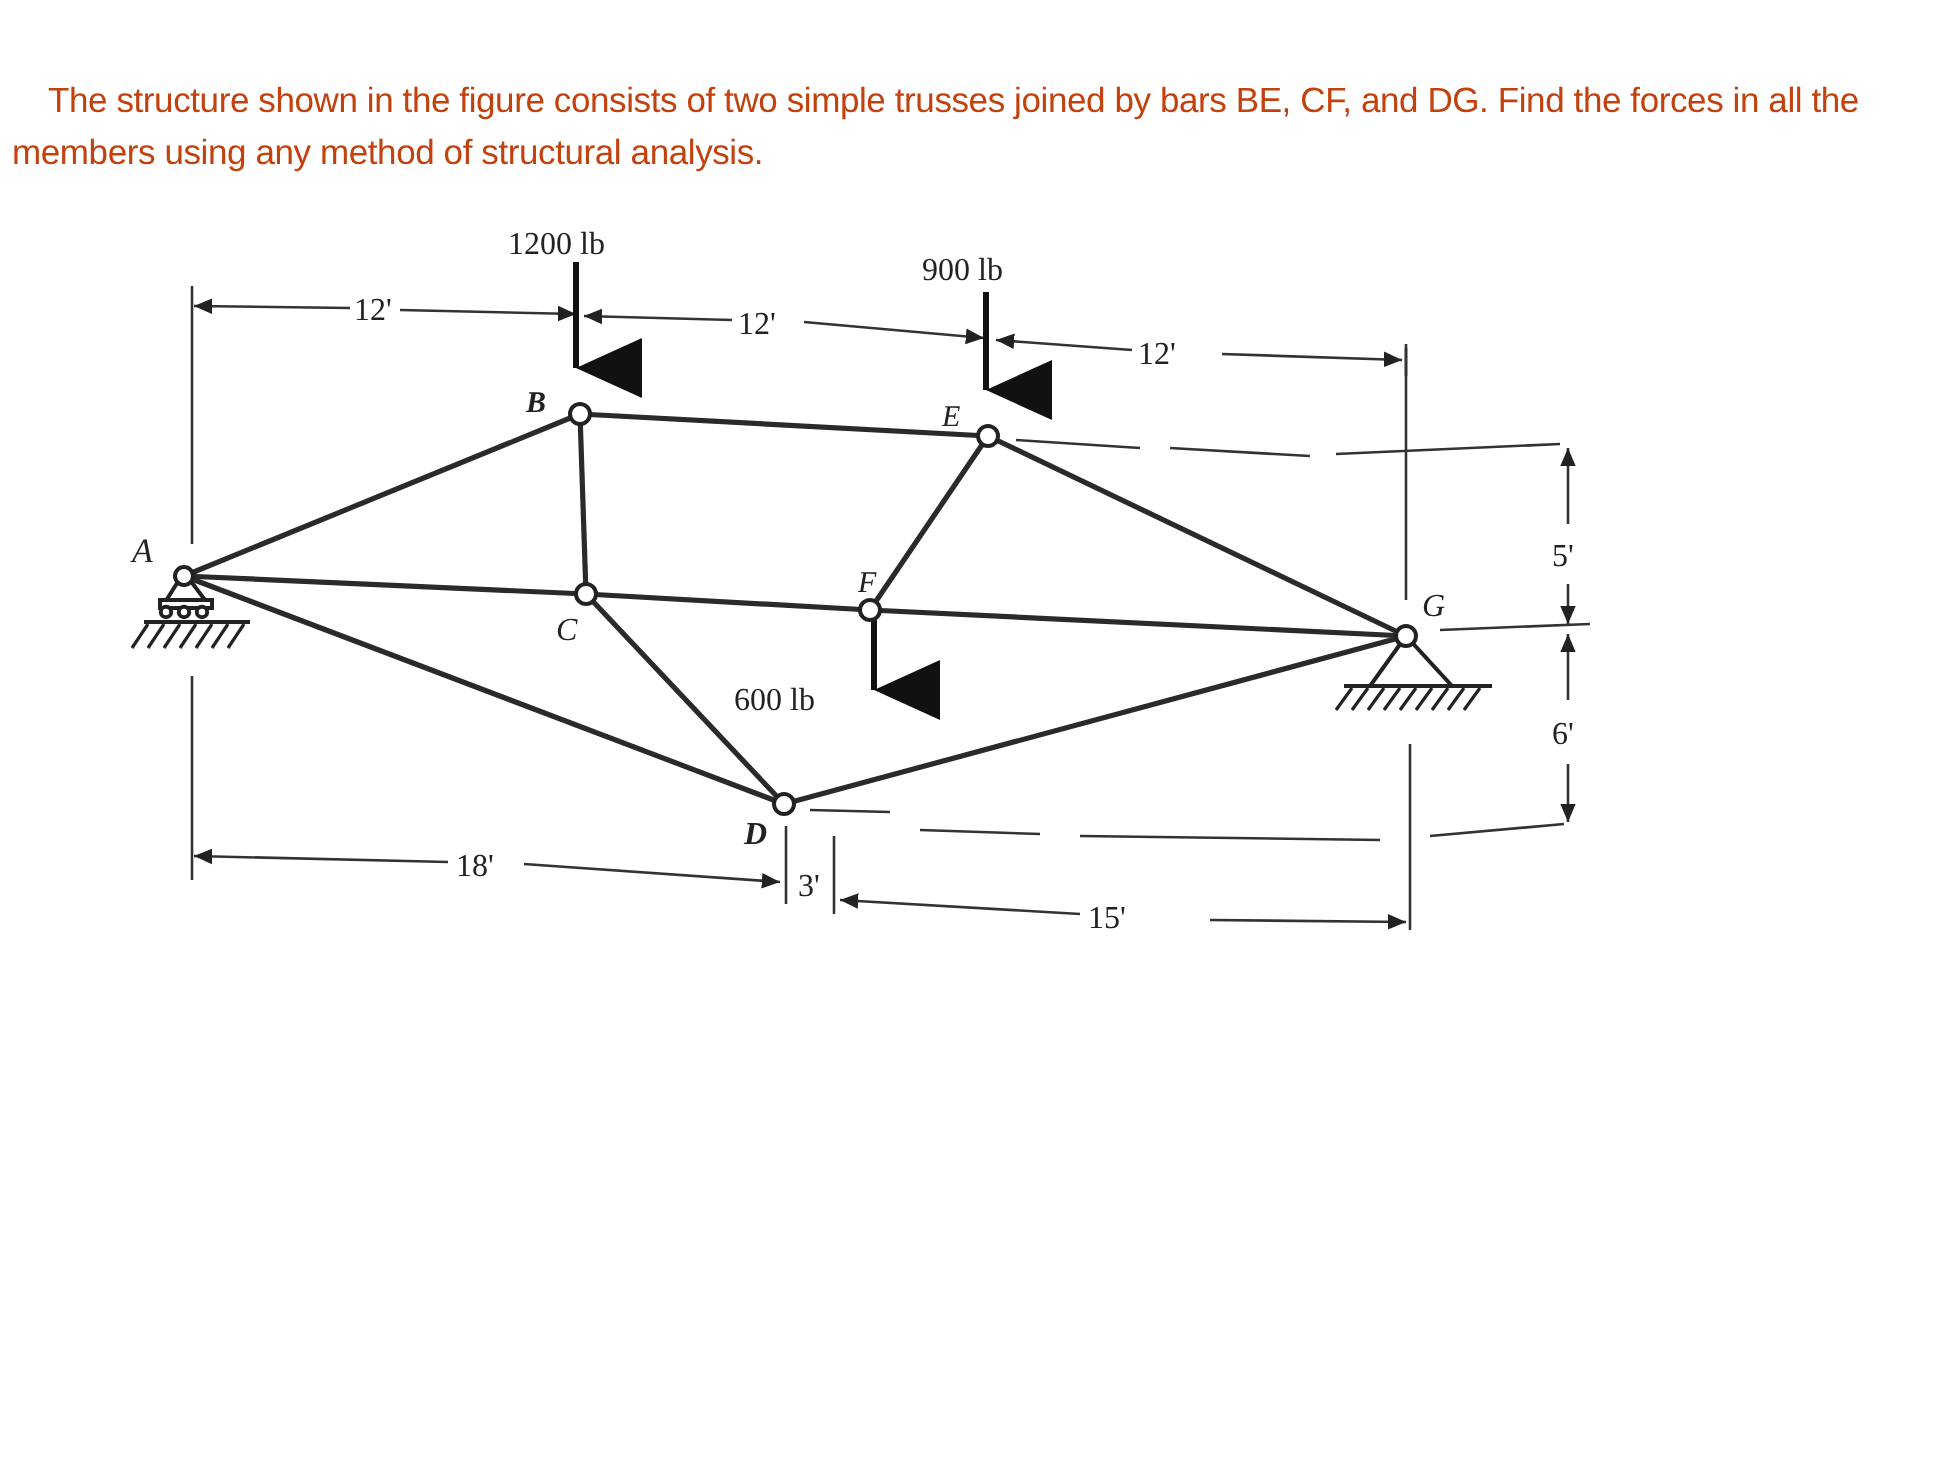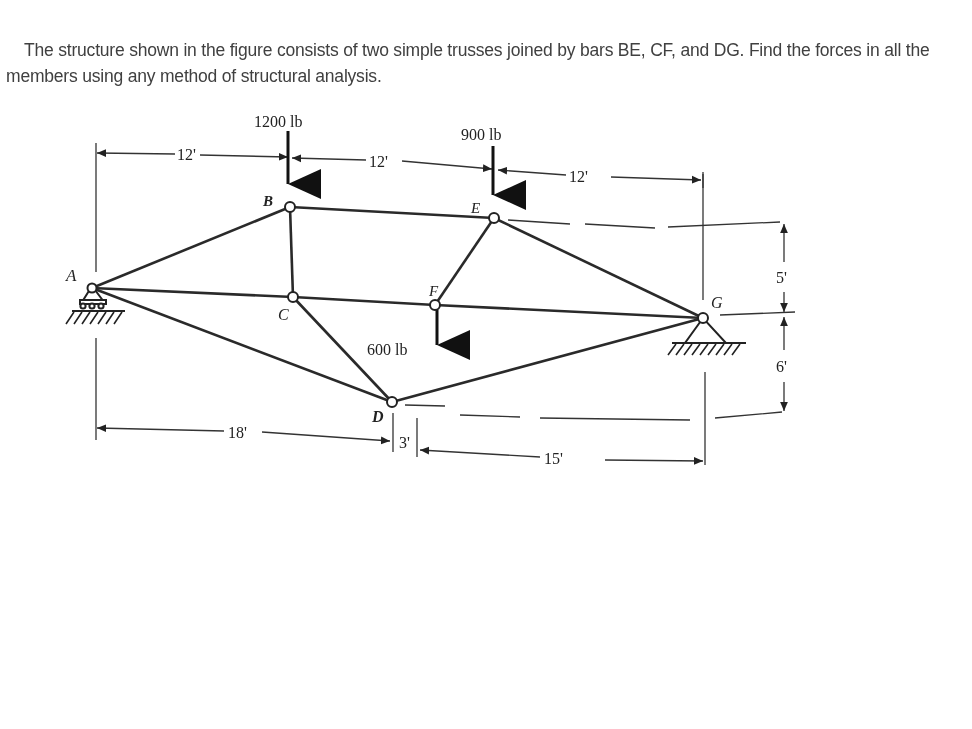--- a/index.html
+++ b/index.html
@@ -1,17 +1,17 @@
 <!DOCTYPE html>
 <html><head>
 <meta charset="utf-8">
 <style>
   html, body { margin:0; padding:0; background:#ffffff; }
   body { width:972px; height:729px; position:relative; overflow:hidden; font-family:"Liberation Sans", sans-serif; }
-  .problem { position:absolute; left:6px; top:37px; width:962px; font-size:17.5px; line-height:26px; color:#404040; letter-spacing:-0.2px; }
+  .problem { position:absolute; left:6px; top:37px; width:962px; font-size:17.5px; line-height:26px; color:#c2410c; letter-spacing:-0.2px; }
   .problem .indent { display:inline-block; width:18px; }
   svg { position:absolute; left:0; top:0; }
   .lbl { font-family:"Liberation Serif", serif; fill:#222; }
   .it { font-style:italic; }
 </style>
 </head>
 <body>
 
 <div class="problem">
   <span class="indent"></span><span>The structure shown in the figure consists of two simple trusses joined by bars BE, CF, and DG. Find the forces in all the members using any method of structural analysis.</span>

